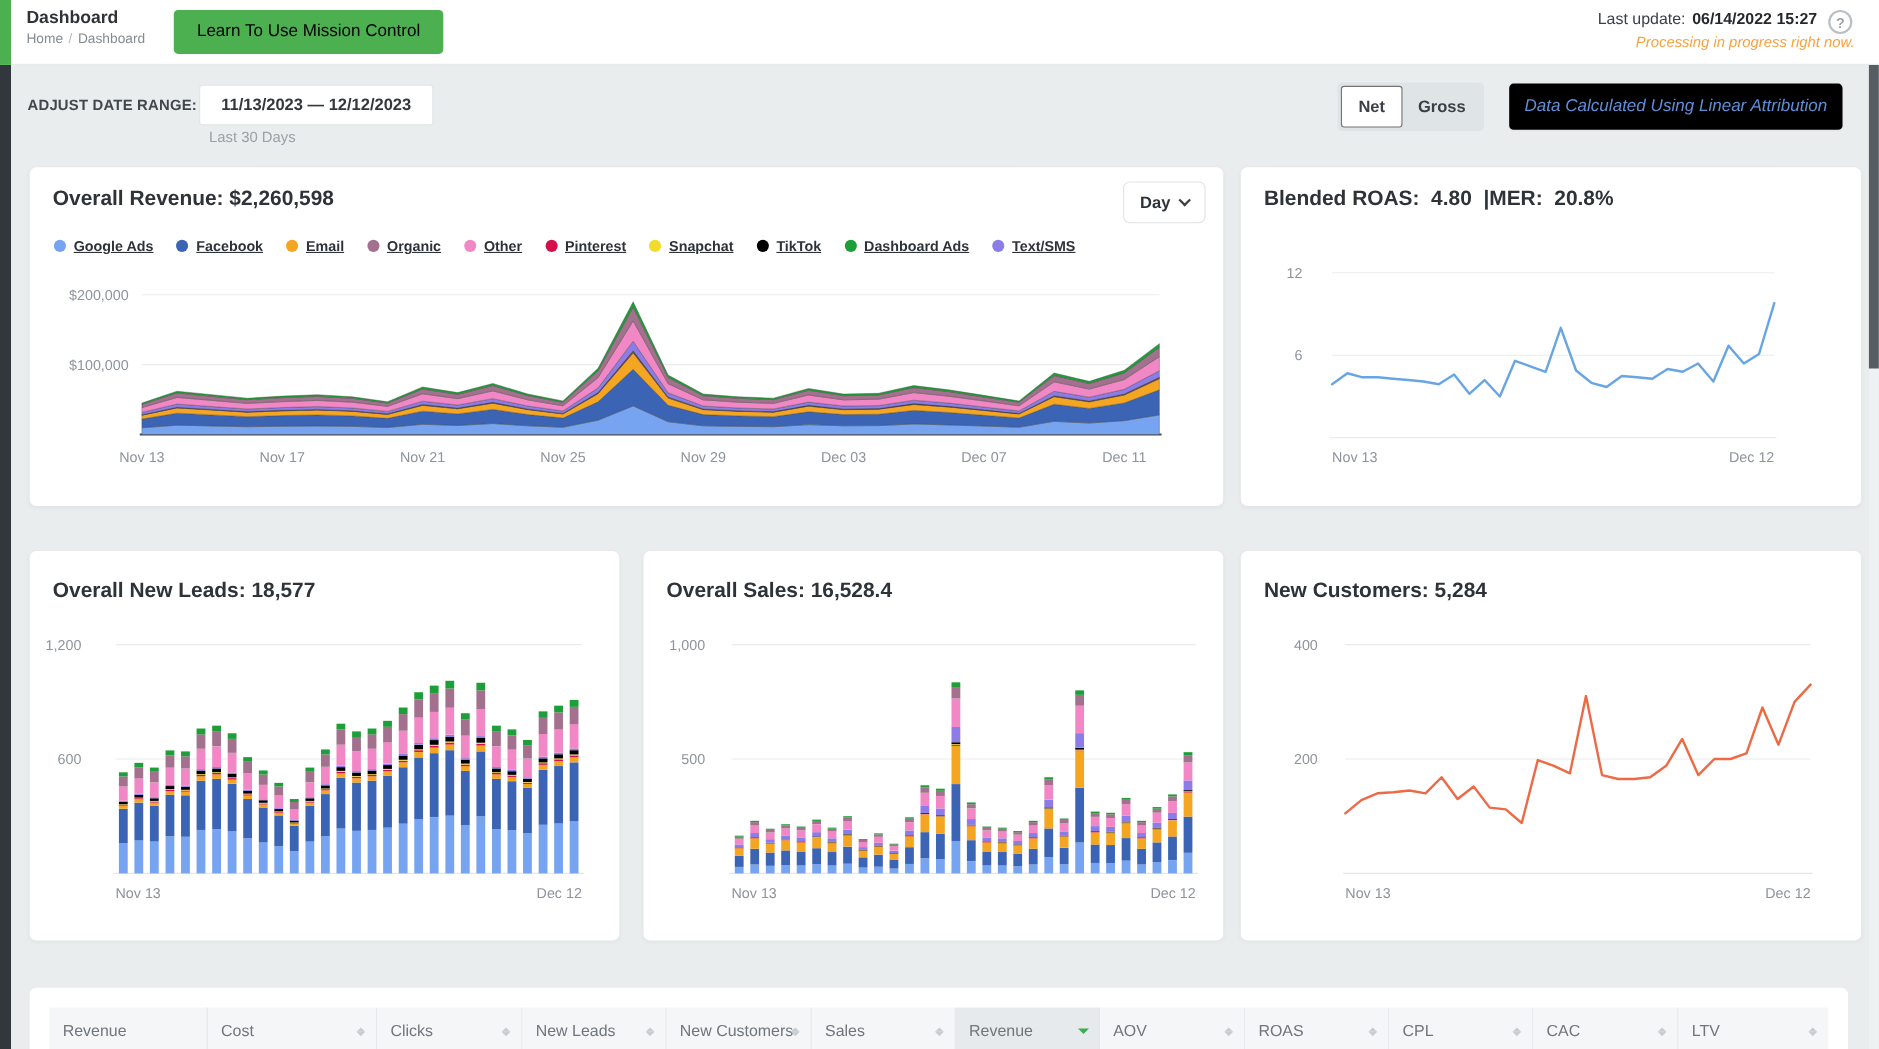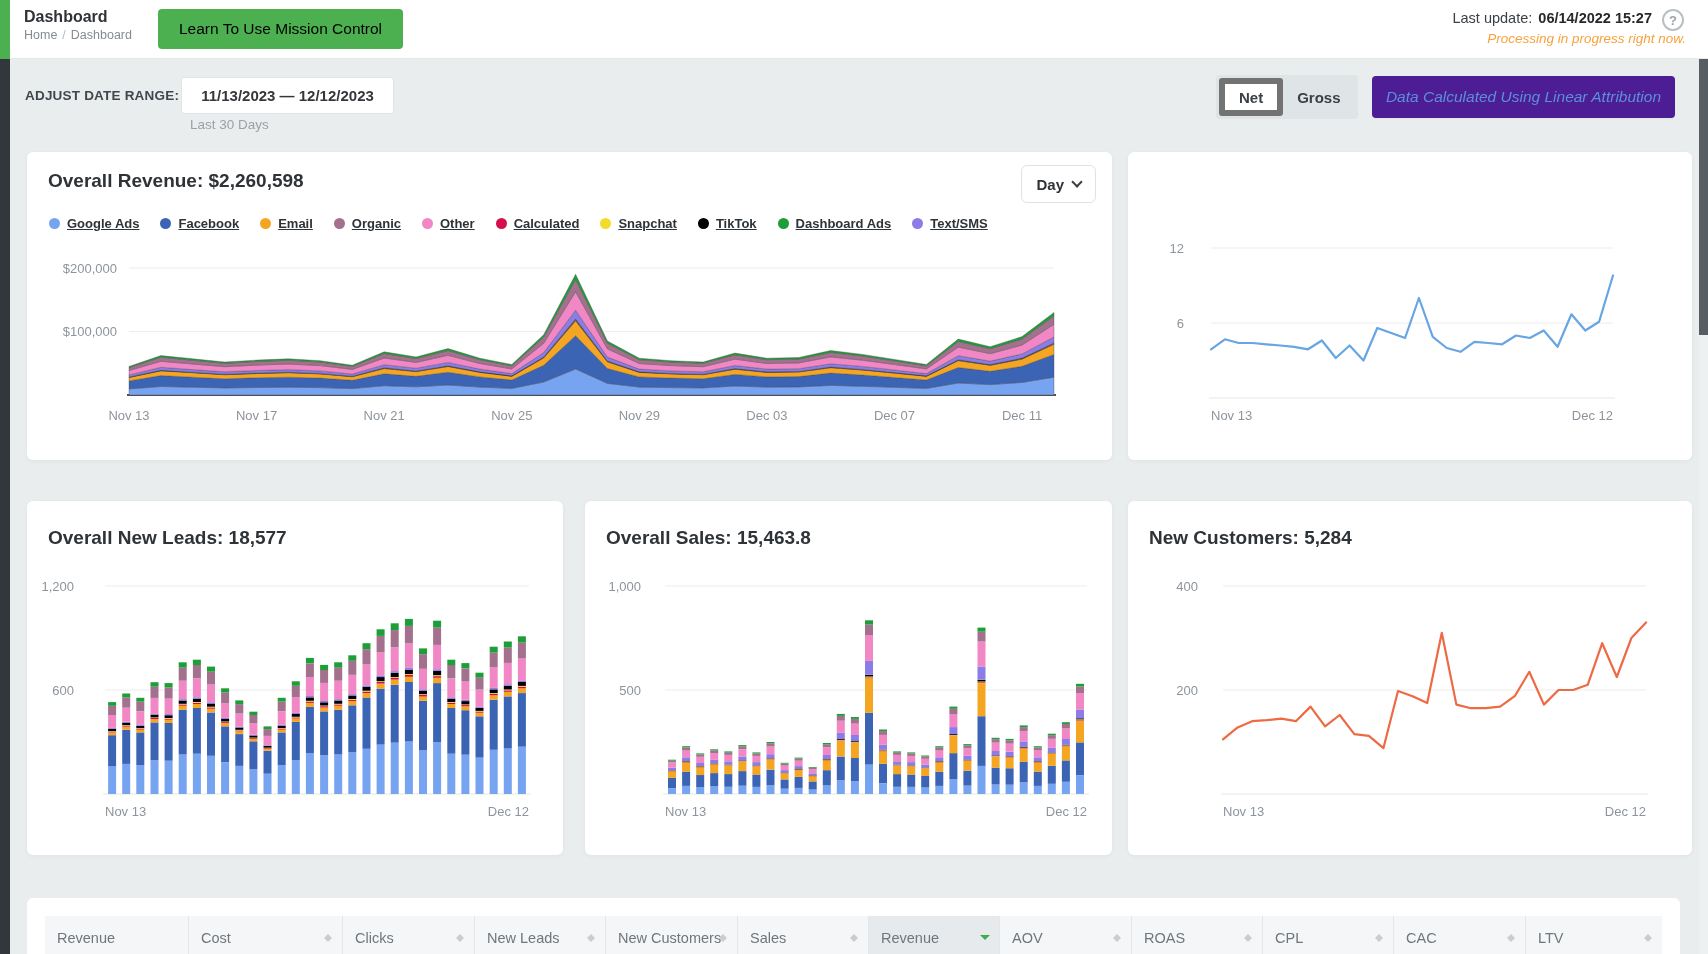--- a/index.html
+++ b/index.html
@@ -29,22 +29,22 @@
   
   .ctl-label { position:absolute; left:25px; top:88px; font-size:13.5px; font-weight:bold; color:#40474d; letter-spacing:.2px; }
   .date-input { position:absolute; left:181px; top:77px; width:213px; height:37px; background:#fff;
     border:1px solid #e2e5e8; border-radius:3px; text-align:center; font-size:15px; font-weight:bold;
     color:#34383c; font-family:inherit; }
   .date-hint { position:absolute; left:190px; top:117px; font-size:13.5px; color:#9aa1a7; }
   .netgross { position:absolute; left:1216px; top:75px; height:44px; background:#dfe4e7; border-radius:4px;
     display:flex; padding:3px; }
   .netgross .seg { min-width:56px; padding:0 14px; display:flex; align-items:center; justify-content:center;
     font-size:15px; font-weight:bold; color:#3a4045; cursor:pointer; border-radius:3px; }
-  .netgross .seg.active { background:#ffffff; border:6px solid #737373; }
-  .attr-btn { position:absolute; left:1372px; top:76px; width:303px; height:42px; background:#4c1d95; border:none;
+  .netgross .seg.active { background:#ffffff; border:1px solid #737373; }
+  .attr-btn { position:absolute; left:1372px; top:76px; width:303px; height:42px; background:#000000; border:none;
     border-radius:4px; box-shadow:0 1px 2px rgba(0,0,0,.04); font-family:inherit;
     font-size:15.5px; font-style:italic; color:#5d8fd8; cursor:pointer; }
 
   
   .card { position:absolute; background:#fff; border-radius:6px; box-shadow:0 1px 4px rgba(40,50,60,.05); }
   #card-revenue   { left:27px;  top:152px; width:1085px; height:308px; }
   #card-roas      { left:1128px; top:152px; width:564px; height:308px; }
   #card-leads     { left:27px;  top:501px; width:536px; height:354px; }
   #card-sales     { left:585px; top:501px; width:527px; height:354px; }
   #card-customers { left:1128px; top:501px; width:564px; height:354px; }
@@ -126,21 +126,21 @@
       <div class="li">
         <span class="dot" style="background: rgb(163, 113, 141);"></span>
         <span>Organic</span>
       </div>
       <div class="li">
         <span class="dot" style="background: rgb(242, 135, 198);"></span>
         <span>Other</span>
       </div>
       <div class="li">
         <span class="dot" style="background: rgb(214, 15, 76);"></span>
-        <span>Calculated</span>
+        <span>Pinterest</span>
       </div>
       <div class="li">
         <span class="dot" style="background: rgb(242, 220, 42);"></span>
         <span>Snapchat</span>
       </div>
       <div class="li">
         <span class="dot" style="background: rgb(0, 0, 0);"></span>
         <span>TikTok</span>
       </div>
       <div class="li">
@@ -175,20 +175,21 @@
         <text x="484.8" y="176" text-anchor="middle" fill="#8d949c" font-size="13">Nov 25</text>
         <text x="612.3" y="176" text-anchor="middle" fill="#8d949c" font-size="13">Nov 29</text>
         <text x="739.9" y="176" text-anchor="middle" fill="#8d949c" font-size="13">Dec 03</text>
         <text x="867.5" y="176" text-anchor="middle" fill="#8d949c" font-size="13">Dec 07</text>
         <text x="995.1" y="176" text-anchor="middle" fill="#8d949c" font-size="13">Dec 11</text>
       </svg>
     </div>
 </div>
 
 <div class="card" id="card-roas">
+  <div class="card-title">Blended ROAS:  4.80  |MER:  20.8%</div>
   <div class="chart-box" style="top:85px;width:564px;height:200px">
       <svg width="564" height="200" viewBox="0 0 564 200">
         <line x1="83" x2="485" y1="86" y2="86" stroke="#ececec" stroke-width="1"></line>
         <text x="56" y="90.5" text-anchor="end" fill="#8d949c" font-size="13">6</text>
         <line x1="83" x2="485" y1="11" y2="11" stroke="#ececec" stroke-width="1"></line>
         <text x="56" y="15.5" text-anchor="end" fill="#8d949c" font-size="13">12</text>
         <line x1="81" x2="487" y1="161" y2="161" stroke="#e4e6e8" stroke-width="1"></line>
         <polyline points="83.0,112.3 96.9,102.3 110.7,106.0 124.6,106.0 138.4,107.3 152.3,108.5 166.2,109.8 180.0,112.3 193.9,103.5 207.8,121.0 221.6,108.5 235.5,123.5 249.3,91.0 263.2,96.0 277.1,101.0 290.9,61.0 304.8,99.8 318.7,111.0 332.5,114.8 346.4,104.8 360.2,106.0 374.1,107.3 388.0,98.5 401.8,101.0 415.7,93.5 429.6,109.8 443.4,77.3 457.3,93.5 471.1,84.8 485.0,38.5" fill="none" stroke="#68a5e3" stroke-width="2.2" stroke-linejoin="round" stroke-linecap="round"></polyline>
         <text x="83" y="183" text-anchor="start" fill="#8d949c" font-size="13">Nov 13</text>
         <text x="485" y="183" text-anchor="end" fill="#8d949c" font-size="13">Dec 12</text>
@@ -505,21 +506,21 @@
         <rect x="490.9" y="97.3" width="8" height="22.1" fill="#f287c6"></rect>
         <rect x="490.9" y="81.6" width="8" height="15.8" fill="#a3718d"></rect>
         <rect x="490.9" y="75.3" width="8" height="6.3" fill="#1d9e38"></rect>
         <text x="78" y="255" text-anchor="start" fill="#8d949c" font-size="13">Nov 13</text>
         <text x="502" y="255" text-anchor="end" fill="#8d949c" font-size="13">Dec 12</text>
       </svg>
     </div>
 </div>
 
 <div class="card row2" id="card-sales">
-  <div class="card-title">Overall Sales: 15,463.8</div>
+  <div class="card-title">Overall Sales: 16,528.4</div>
   <div class="chart-box" style="top:60px;width:527px;height:290px">
       <svg width="527" height="290" viewBox="0 0 527 290">
         <line x1="80" x2="502" y1="129" y2="129" stroke="#ececec" stroke-width="1"></line>
         <text x="56" y="133.5" text-anchor="end" fill="#8d949c" font-size="13">500</text>
         <line x1="80" x2="502" y1="25" y2="25" stroke="#ececec" stroke-width="1"></line>
         <text x="56" y="29.5" text-anchor="end" fill="#8d949c" font-size="13">1,000</text>
         <line x1="78" x2="504" y1="233" y2="233" stroke="#e4e6e8" stroke-width="1"></line>
         <rect x="83.0" y="227.2" width="8" height="5.8" fill="#76a4f0"></rect>
         <rect x="83.0" y="216.9" width="8" height="10.2" fill="#3c64b5"></rect>
         <rect x="83.0" y="210.1" width="8" height="6.8" fill="#f4a522"></rect>

